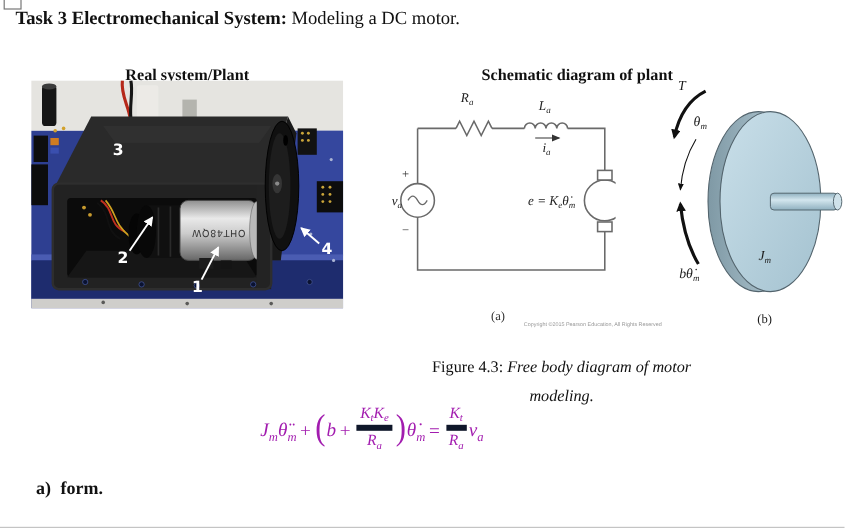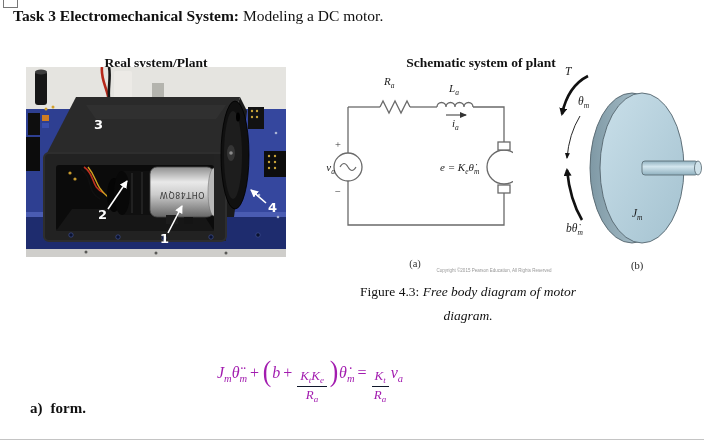--- a/index.html
+++ b/index.html
@@ -11,52 +11,52 @@
   .title{position:absolute;left:13px;top:7px;font-size:15.5px;white-space:nowrap;}
   .title b{font-weight:bold;}
   .col-header{position:absolute;top:39px;font-size:13.5px;font-weight:bold;text-align:center;width:200px;margin-top:16px;}
   .col-header.left{left:56px;}
   .col-header.right{left:381px;}
   .photo-wrap{position:absolute;left:26px;top:67px;width:260px;height:190px;}
   .circuit-wrap{position:absolute;left:313px;top:65px;width:200px;height:210px;}
   .fbd-wrap{position:absolute;left:552px;top:62px;width:152px;height:215px;}
   .copyright{position:absolute;left:424px;top:268px;width:140px;text-align:center;
              font-family:"Liberation Sans","DejaVu Sans",sans-serif;font-size:4.5px;color:#979797;}
-  .caption{position:absolute;left:340px;top:280px;width:256px;text-align:center;
+  .caption{position:absolute;left:340px;top:294px;width:256px;text-align:center;
            font-size:13.5px;line-height:24px;}
   .caption .it{font-style:italic;}
   .equation{position:absolute;left:155px;top:340px;width:310px;text-align:center;
             font-size:16px;color:#a21caf;}
   .eq-i{font-style:italic;}
   .eq-op{margin:0 3px;}
   .eq-sub{font-style:italic;font-size:10.5px;vertical-align:-4px;}
   .eq-paren{display:inline-block;font-size:30px;font-weight:300;vertical-align:middle;
             transform:translateY(-3px) scaleX(0.85);}
   .eq-frac{display:inline-block;vertical-align:middle;text-align:center;margin:0 2px;
            transform:translateY(-3px);}
-  .eq-num{display:block;font-size:13px;line-height:1.15;padding:0 3px 1px;border-bottom:1px solid #0f172a;margin-top:32px;}
+  .eq-num{display:block;font-size:13px;line-height:1.15;padding:0 3px 1px;border-bottom:5px solid #0f172a;}
   .eq-den{display:block;font-size:13px;line-height:1.15;padding-top:1px;}
   .eq-num .eq-sub,.eq-den .eq-sub{font-size:9px;vertical-align:-3px;}
   .item-a{position:absolute;left:30px;top:394px;display:flex;gap:8px;
           font-size:15px;font-weight:bold;line-height:28px;}
   .item-a .lines{width:630px;}
 </style>
 </head>
 <body>
 
 <div class="page">
 
   <div class="artifact"></div>
 
   <div class="title">
     <b>Task 3 Electromechanical System:</b><span> Modeling a DC motor.</span>
   </div>
 
   <div class="col-header left">Real system/Plant</div>
-  <div class="col-header right">Schematic system of plant</div>
+  <div class="col-header right">Schematic diagram of plant</div>
 
   <div class="photo-wrap">
     <svg width="260" height="190" viewBox="0 0 260 190">
       <defs>
         <linearGradient id="motorGrad" x1="0" y1="0" x2="0" y2="1">
           <stop offset="0" stop-color="#8f8f8f"></stop>
             <stop offset="0.3" stop-color="#e9e9e9"></stop>
           <stop offset="0.55" stop-color="#cccccc"></stop>
             <stop offset="1" stop-color="#676767"></stop>
         </linearGradient>
@@ -257,21 +257,21 @@
         <text x="80" y="155"><tspan>J</tspan><tspan dy="2.5" font-size="7.5">m</tspan></text>
         <text x="79" y="207" font-style="normal" font-size="10.5">(b)</text>
       </g>
     </svg>
   </div>
 
   <div class="copyright">Copyright ©2015 Pearson Education, All Rights Reserved</div>
 
   <div class="caption">
     <div><span>Figure 4.3: </span><span class="it">Free body diagram of motor</span></div>
-    <div><span class="it">diagram.</span></div>
+    <div><span class="it">modeling.</span></div>
   </div>
 
   <div class="equation"><span class="eq-i">J</span><span class="eq-sub">m</span><span class="eq-i">θ̈</span><span class="eq-sub">m</span><span class="eq-op">+</span><span class="eq-paren">(</span><span class="eq-i">b</span><span class="eq-op">+</span><span class="eq-frac"><span class="eq-num"><span class="eq-i">K</span><span class="eq-sub">t</span><span class="eq-i">K</span><span class="eq-sub">e</span></span><span class="eq-den"><span class="eq-i">R</span><span class="eq-sub">a</span></span></span><span class="eq-paren">)</span><span class="eq-i">θ̇</span><span class="eq-sub">m</span><span class="eq-op">=</span><span class="eq-frac"><span class="eq-num"><span class="eq-i">K</span><span class="eq-sub">t</span></span><span class="eq-den"><span class="eq-i">R</span><span class="eq-sub">a</span></span></span><span class="eq-i">v</span><span class="eq-sub">a</span></div>
 
   <div class="item-a">
     <span>a)</span>
     <div class="lines">
       <div>form.</div>
     </div>
   </div>

